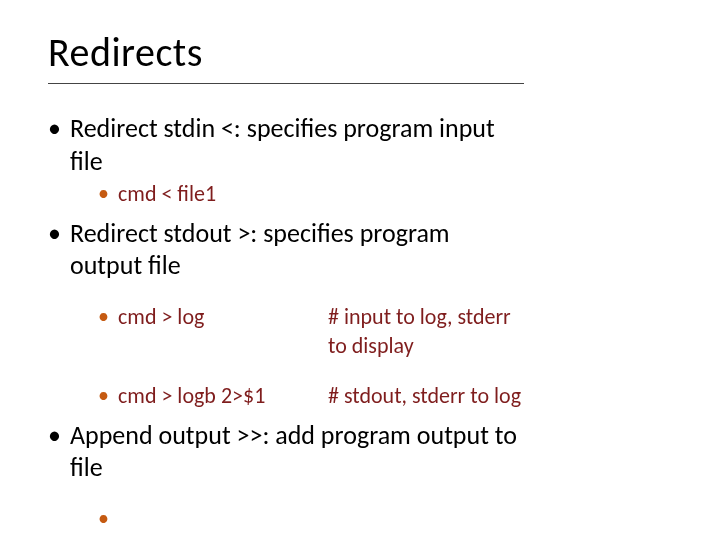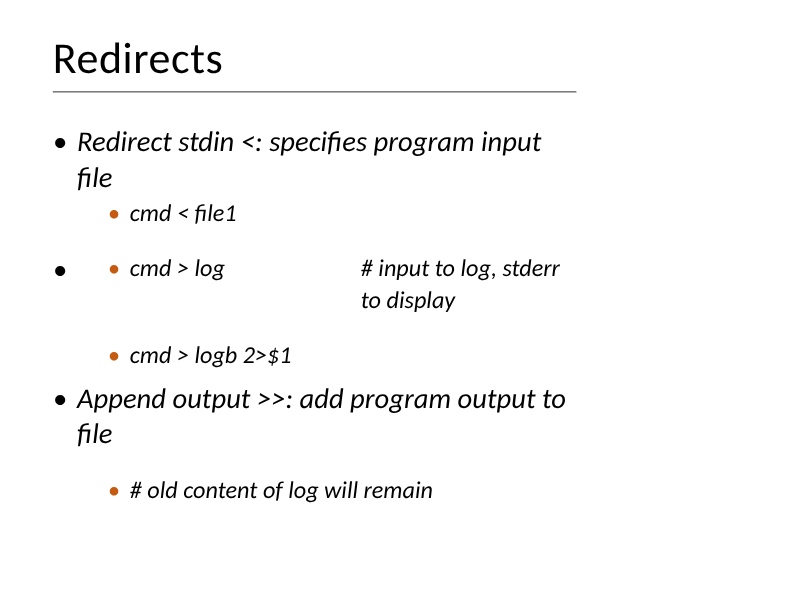--- a/index.html
+++ b/index.html
@@ -36,41 +36,40 @@
     margin: 0;
     padding: 0;
   }
   ul.level1 > li {
     position: relative;
     padding-left: 22px;
     font-size: 26px;
     line-height: 1.25;
     margin: 0 0 2px 0;
     color: #000000;
-    font-style: italic;
   }
   ul.level1 > li::before {
     content: "•";
     position: absolute;
     left: 0;
     top: 0;
     color: #000000;
     font-size: 26px;
   }
   ul.level2 {
     list-style: none;
     margin: 2px 0 8px 0;
     padding: 0 0 0 28px;
   }
   ul.level2 > li {
     position: relative;
     padding-left: 20px;
     font-size: 22px;
     line-height: 1.35;
-    color: #000000;
+    color: #7f1d1d;
   }
   ul.level2 > li::before {
     content: "•";
     position: absolute;
     left: 0;
     top: 0;
     color: #c55a11;
     font-size: 22px;
   }
   .two-col {
@@ -98,41 +97,42 @@
     <li>
       <span>Redirect stdin &lt;: specifies program input file</span>
       <ul class="level2">
         <li>
           <span>cmd &lt; file1</span>
         </li>
       </ul>
     </li>
 
     <li>
+      <span>Redirect stdout &gt;: specifies program output file</span>
       <ul class="level2">
         <li>
           <div class="two-col">
             <span class="col-cmd">cmd &gt; log</span>
             <span class="col-comment"># input to log, stderr to display</span>
           </div>
         </li>
         <li>
           <div class="two-col">
             <span class="col-cmd">cmd &gt; logb 2&gt;$1</span>
+            <span class="col-comment"># stdout, stderr to log</span>
           </div>
         </li>
       </ul>
     </li>
 
     <li>
       <span>Append output &gt;&gt;: add program output to file</span>
       <ul class="level2">
         <li>
           <div class="two-col">
-            <span class="col-comment"># old content of log will remain</span>
           </div>
         </li>
       </ul>
     </li>
 
   </ul>
 
 </div>
 
 </body></html>

